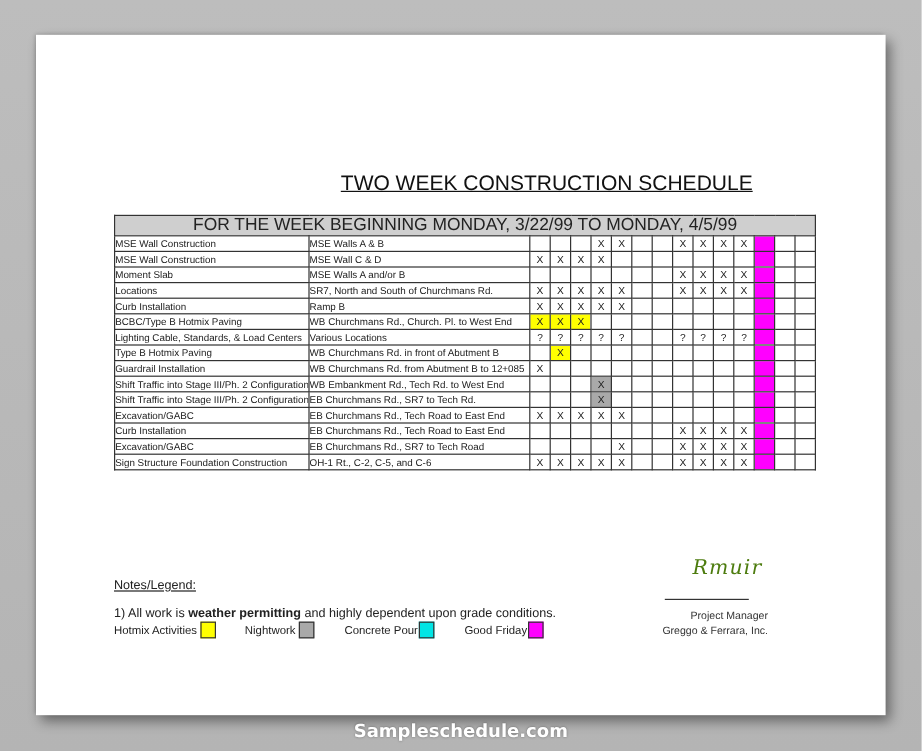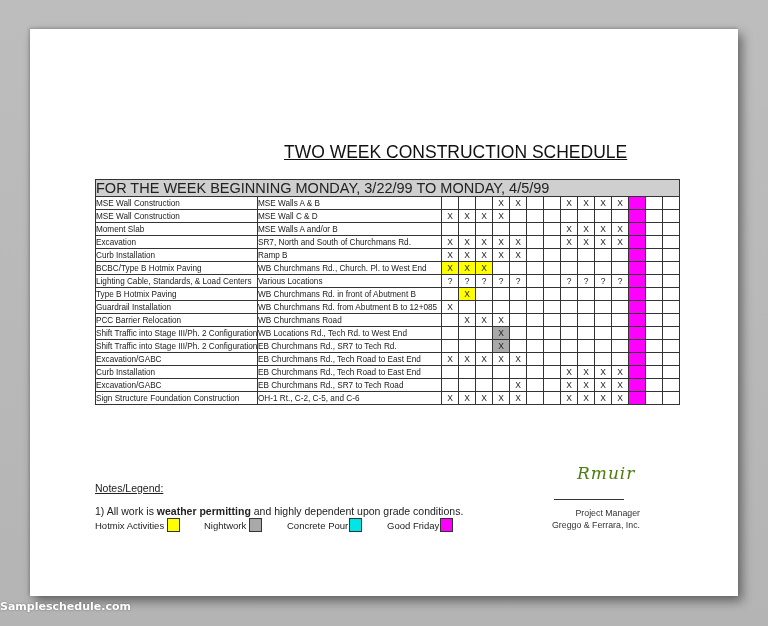--- a/index.html
+++ b/index.html
@@ -5,38 +5,38 @@
   html,body{margin:0;padding:0;}
   body{width:768px;height:626px;position:relative;overflow:hidden;
     background:linear-gradient(#bdbdbd,#b4b4b4);font-family:"Liberation Sans",sans-serif;}
   .page{position:absolute;left:30px;top:29px;width:708px;height:567px;background:#fff;
     box-shadow:4px 5px 10px rgba(0,0,0,0.45), -1px -1px 3px rgba(0,0,0,0.2);}
   .title{position:absolute;left:284px;top:142px;font-size:17.5px;color:#111;text-decoration:underline;
     letter-spacing:0px;white-space:nowrap;}
   table.sched{position:absolute;left:95px;top:179px;border-collapse:collapse;table-layout:fixed;
     width:585px;font-size:8.2px;color:#222;}
   table.sched td, table.sched th{border:1px solid #333;padding:0;height:12px;overflow:hidden;white-space:nowrap;font-weight:normal;}
-  th.banner{background:#cfcfcf;height:21px;font-size:14.5px;color:#222;text-align:left;}
+  th.banner{background:#cfcfcf;height:21px;font-size:14.5px;color:#222;text-align:center;}
   th.colhead{font-size:9.5px;text-align:center;height:13px;}
   td.act,td.loc{padding-left:2px;text-align:left;}
   td.day{text-align:center;font-size:8.5px;}
   .hot{background:#ffff00;}
   .night{background:#a9a9a9;}
   .conc{background:#00e5e5;}
   .fri{background:#ff00ff;}
   .notes-head{position:absolute;left:95px;top:482px;font-size:10.5px;color:#222;text-decoration:underline;}
   .note1{position:absolute;left:95px;top:505px;font-size:10.5px;color:#222;white-space:nowrap;}
   .note1 b{font-weight:bold;text-align:center;}
   .legend{position:absolute;left:95px;top:518px;font-size:9.5px;color:#222;white-space:nowrap;}
   .legend .item{position:absolute;top:0;display:flex;align-items:center;}
   .legend .sw{display:inline-block;width:11px;height:12px;border:1px solid #333;margin-left:3px;}
   .sig{position:absolute;left:577px;top:463px;font-family:"DejaVu Serif",serif;font-style:italic;font-size:17px;color:#4d7c0f;letter-spacing:1px;text-align:center;}
   .sigline{position:absolute;left:554px;top:499px;width:70px;border-top:1px solid #333;}
   .pm{position:absolute;left:540px;top:507px;width:100px;text-align:right;font-size:8.8px;color:#333;line-height:12px;}
-  .wm{position:absolute;left:0;top:600px;width:768px;text-align:left;font-size:11px;font-weight:bold;color:#fff;
+  .wm{position:absolute;left:0;top:600px;width:768px;text-align:center;font-size:15px;font-weight:bold;color:#fff;
     font-family:"DejaVu Sans",sans-serif;text-shadow:0 0 2px rgba(0,0,0,0.4);}
 </style>
 </head>
 <body>
 
 <div class="page"></div>
 
 <div class="title">TWO WEEK CONSTRUCTION SCHEDULE</div>
 
 <table class="sched">
@@ -112,21 +112,21 @@
         <td class="day"></td>
         <td class="day">X</td>
         <td class="day">X</td>
         <td class="day">X</td>
         <td class="day">X</td>
         <td class="day fri"></td>
         <td class="day"></td>
         <td class="day"></td>
       </tr>
       <tr>
-        <td class="act">Excavation</td>
+        <td class="act">Locations</td>
         <td class="loc">SR7, North and South of Churchmans Rd.</td>
         <td class="day">X</td>
         <td class="day">X</td>
         <td class="day">X</td>
         <td class="day">X</td>
         <td class="day">X</td>
         <td class="day"></td>
         <td class="day"></td>
         <td class="day">X</td>
         <td class="day">X</td>
@@ -220,40 +220,22 @@
         <td class="day"></td>
         <td class="day"></td>
         <td class="day"></td>
         <td class="day"></td>
         <td class="day"></td>
         <td class="day fri"></td>
         <td class="day"></td>
         <td class="day"></td>
       </tr>
       <tr>
-        <td class="act">PCC Barrier Relocation</td>
-        <td class="loc">WB Churchmans Road</td>
-        <td class="day"></td>
-        <td class="day">X</td>
-        <td class="day">X</td>
-        <td class="day">X</td>
-        <td class="day"></td>
-        <td class="day"></td>
-        <td class="day"></td>
-        <td class="day"></td>
-        <td class="day"></td>
-        <td class="day"></td>
-        <td class="day"></td>
-        <td class="day fri"></td>
-        <td class="day"></td>
-        <td class="day"></td>
-      </tr>
-      <tr>
         <td class="act">Shift Traffic into Stage III/Ph. 2 Configuration</td>
-        <td class="loc">WB Locations Rd., Tech Rd. to West End</td>
+        <td class="loc">WB Embankment Rd., Tech Rd. to West End</td>
         <td class="day"></td>
         <td class="day"></td>
         <td class="day"></td>
         <td class="day night">X</td>
         <td class="day"></td>
         <td class="day"></td>
         <td class="day"></td>
         <td class="day"></td>
         <td class="day"></td>
         <td class="day"></td>

